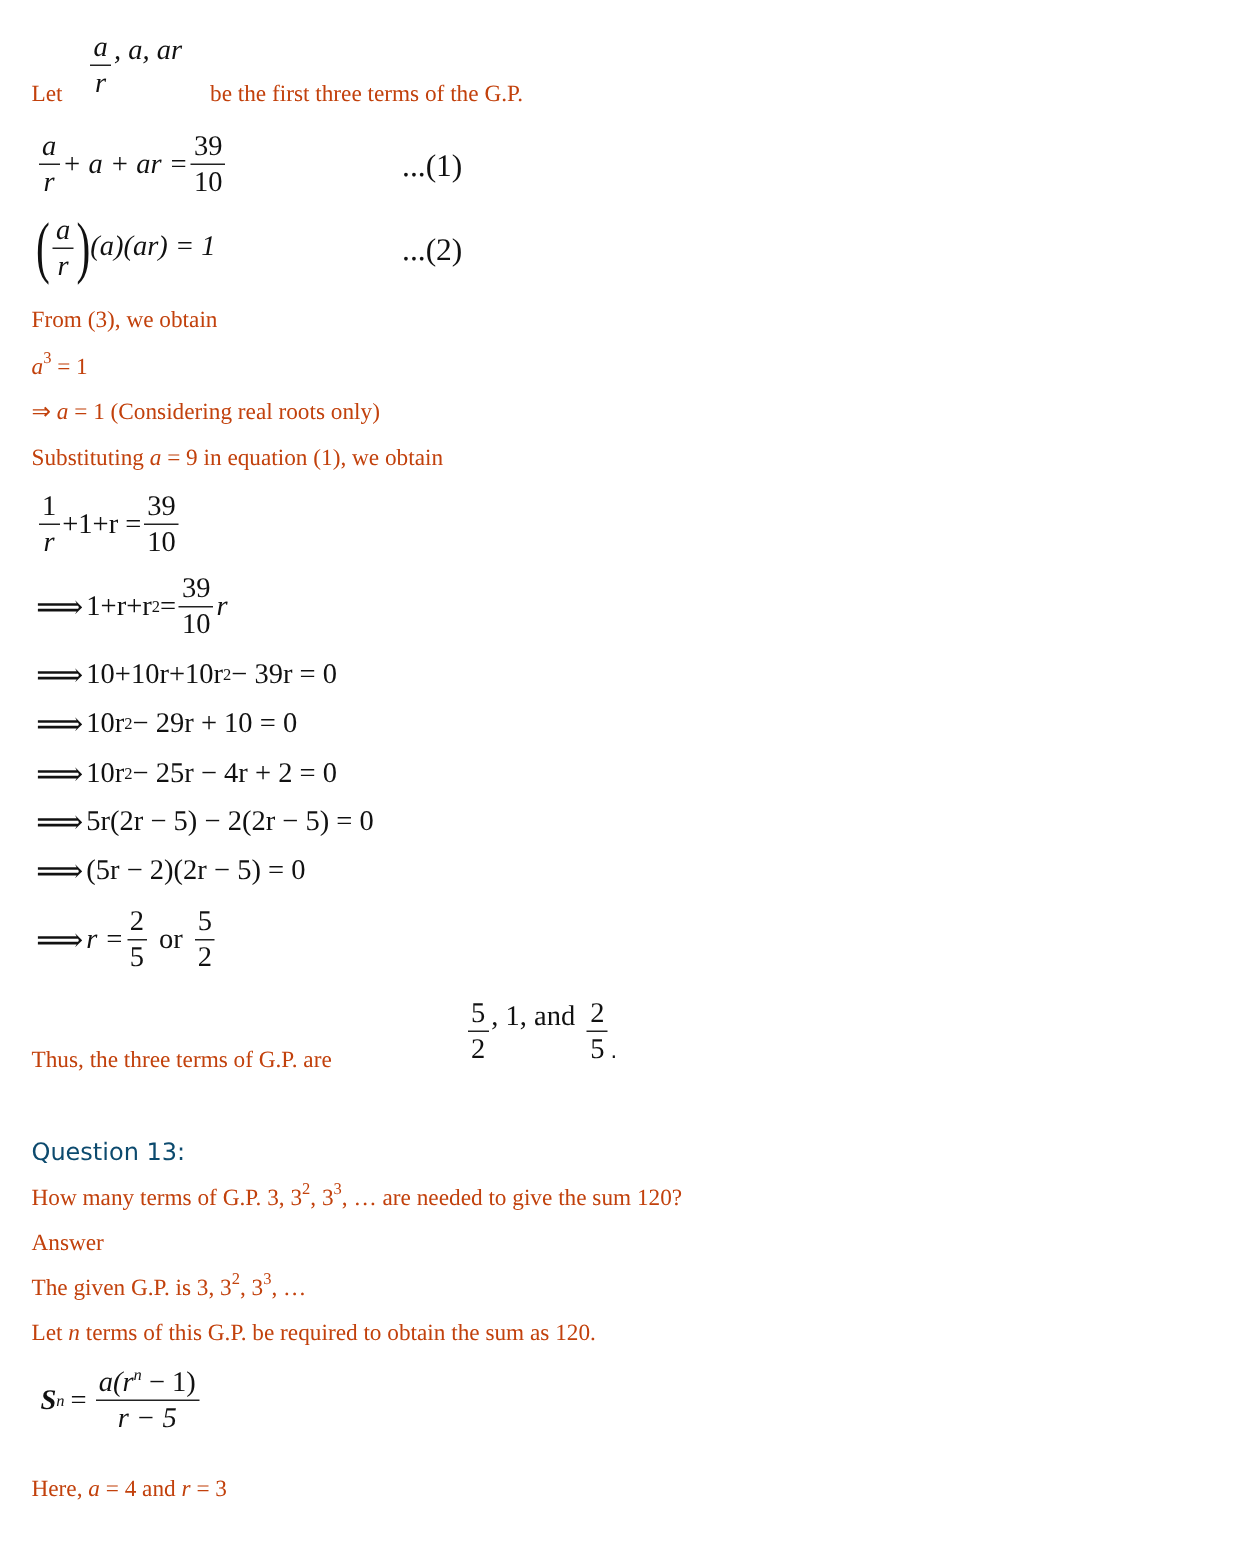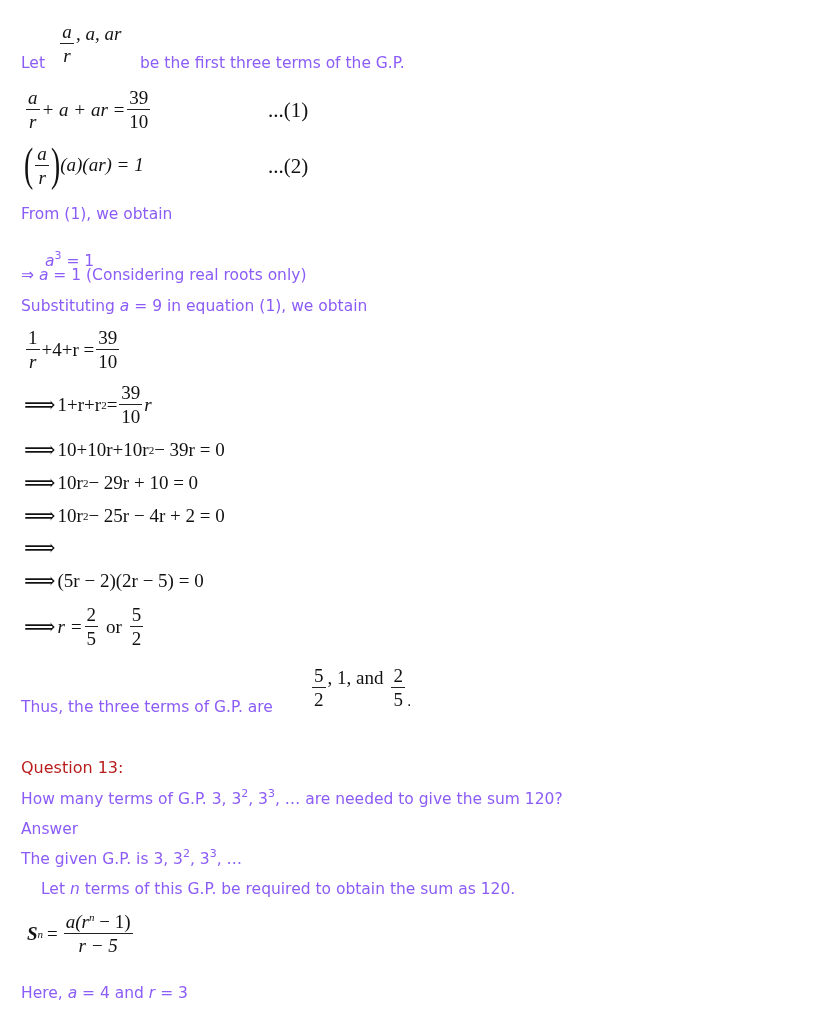--- a/index.html
+++ b/index.html
@@ -2,39 +2,39 @@
 <html><head>
 <meta charset="utf-8">
 <style>
   html, body { margin: 0; padding: 0; background: #ffffff; }
   body {
     width: 823px; height: 1032px; position: relative; overflow: hidden;
     font-family: "DejaVu Sans", sans-serif; color: #2a2a2a;
   }
   .txt {
     position: absolute; left: 21px; font-size: 15.5px; line-height: 20px;
-    white-space: nowrap; color: #8b5cf6;
+    white-space: nowrap; color: #c2410c; font-family: Liberation Serif, serif;
   }
   .txt i { font-style: italic; }
   .math {
     position: absolute; font-family: "Liberation Serif", "DejaVu Serif", serif;
     font-size: 19px; color: #111; white-space: nowrap;
     display: flex; align-items: center;
   }
   .math i { font-style: italic; }
   .frac {
     display: inline-flex; flex-direction: column; align-items: center;
     vertical-align: middle; margin: 0 2px; line-height: 1;
   }
   .frac .num { padding: 0 2px 2px; border-bottom: 1px solid #222; }
   .frac .den { padding: 2px 2px 0; }
   .big-paren { font-size: 46px; line-height: 1; transform: scaleX(0.6); display: inline-block; margin: 0 -3px; font-weight: 300; }
   .arrow { font-size: 22px; margin-right: 2px; }
   sup { font-size: 11px; vertical-align: 7px; line-height: 0; }
-  .qlabel { position: absolute; left: 21px; top: 758px; font-size: 16px; color: #b91c1c; }
+  .qlabel { position: absolute; left: 21px; top: 758px; font-size: 16px; color: #0c4a6e; }
   .eqnum { position: absolute; font-family: "Liberation Serif", serif; font-size: 21px; color: #111; }
 </style>
 </head>
 <body>
 
 <div class="txt" style="top:53px;">Let</div>
 <div class="math" style="left:58px; top:22px;">
   <span class="frac">
       <i class="num" style="border:none;">a</i>
       <span style="border-top:1px solid #222;width:14px;"></span>
@@ -61,31 +61,31 @@
   <span class="big-paren">(</span>
   <span class="frac">
       <i class="num">a</i>
       <i class="den">r</i>
     </span>
   <span class="big-paren">)</span>
   <i>(a)(ar) = 1</i>
 </div>
 <div class="eqnum" style="left:268px; top:154px;">...(2)</div>
 
-<div class="txt" style="top:204px;">From (1), we obtain</div>
-<div class="txt" style="top:251px;margin-left:24px;"><i>a</i><sup>3</sup><span> = 1</span></div>
+<div class="txt" style="top:204px;">From (3), we obtain</div>
+<div class="txt" style="top:235px;"><i>a</i><sup>3</sup><span> = 1</span></div>
 <div class="txt" style="top:265px;"><span>⇒ </span><i>a</i><span> = 1 (Considering real roots only)</span></div>
 <div class="txt" style="top:296px;"><span>Substituting </span><i>a</i><span> = 9 in equation (1), we obtain</span></div>
 
 <div class="math" style="left:24px; top:328px;">
   <span class="frac">
       <span class="num">1</span>
       <i class="den">r</i>
     </span>
-  <span>+4+r =</span>
+  <span>+1+r =</span>
   <span class="frac">
       <span class="num">39</span>
       <span class="den">10</span>
     </span>
 </div>
 <div class="math" style="left:24px; top:383px;">
   <span class="arrow">⟹</span>
     <span>1+r+r</span>
     <sup>2</sup>
     <span> =</span>
@@ -108,20 +108,21 @@
     <span> − 29r + 10 = 0</span>
   </div>
 <div class="math" style="left:24px; top:503px;">
     <span class="arrow">⟹</span>
     <span>10r</span>
     <sup>2</sup>
     <span> − 25r − 4r + 2 = 0</span>
   </div>
 <div class="math" style="left:24px; top:535px;">
     <span class="arrow">⟹</span>
+    <span>5r(2r − 5) − 2(2r − 5) = 0</span>
   </div>
 <div class="math" style="left:24px; top:568px;">
     <span class="arrow">⟹</span>
     <span>(5r − 2)(2r − 5) = 0</span>
   </div>
 <div class="math" style="left:24px; top:605px;">
   <span class="arrow">⟹</span>
     <i>r =</i>
   <span class="frac">
       <span class="num">2</span>
@@ -145,21 +146,21 @@
       <span class="num">2</span>
       <span class="den">5</span>
     </span>
   <span style="font-family:'DejaVu Sans',sans-serif;font-size:14px;margin-top:28px;">.</span>
 </div>
 
 <div class="qlabel">Question 13:</div>
 <div class="txt" style="top:789px;text-align:center;"><span>How many terms of G.P. 3, 3</span><sup>2</sup><span>, 3</span><sup>3</sup><span>, … are needed to give the sum 120?</span></div>
 <div class="txt" style="top:819px;">Answer</div>
 <div class="txt" style="top:849px;"><span>The given G.P. is 3, 3</span><sup>2</sup><span>, 3</span><sup>3</sup><span>, …</span></div>
-<div class="txt" style="top:879px;margin-left:20px;"><span>Let </span><i>n</i><span> terms of this G.P. be required to obtain the sum as 120.</span></div>
+<div class="txt" style="top:879px;"><span>Let </span><i>n</i><span> terms of this G.P. be required to obtain the sum as 120.</span></div>
 
 <div class="math" style="left:27px; top:912px;">
   <i style="font-weight:bold;">S</i>
     <sub style="font-size:11px;"><i>n</i></sub>
   <span style="margin:0 4px;">=</span>
   <span class="frac">
       <span class="num"><i>a(r</i><sup><i>n</i></sup><span> − 1)</span></span>
       <i class="den">r − 5</i>
     </span>
 </div>

